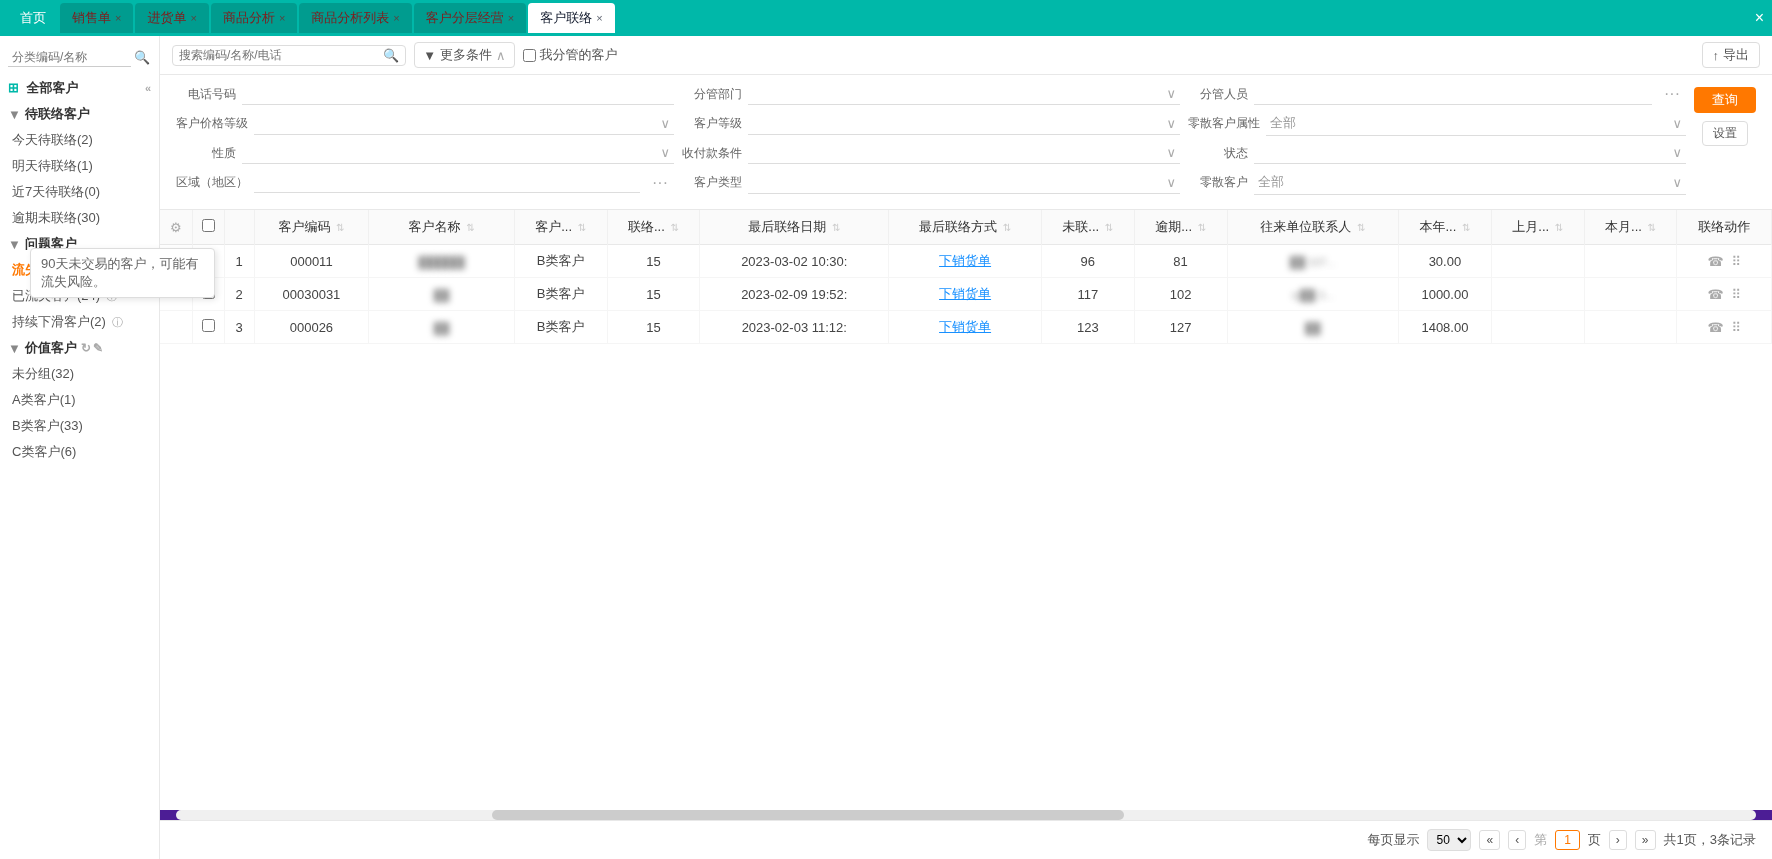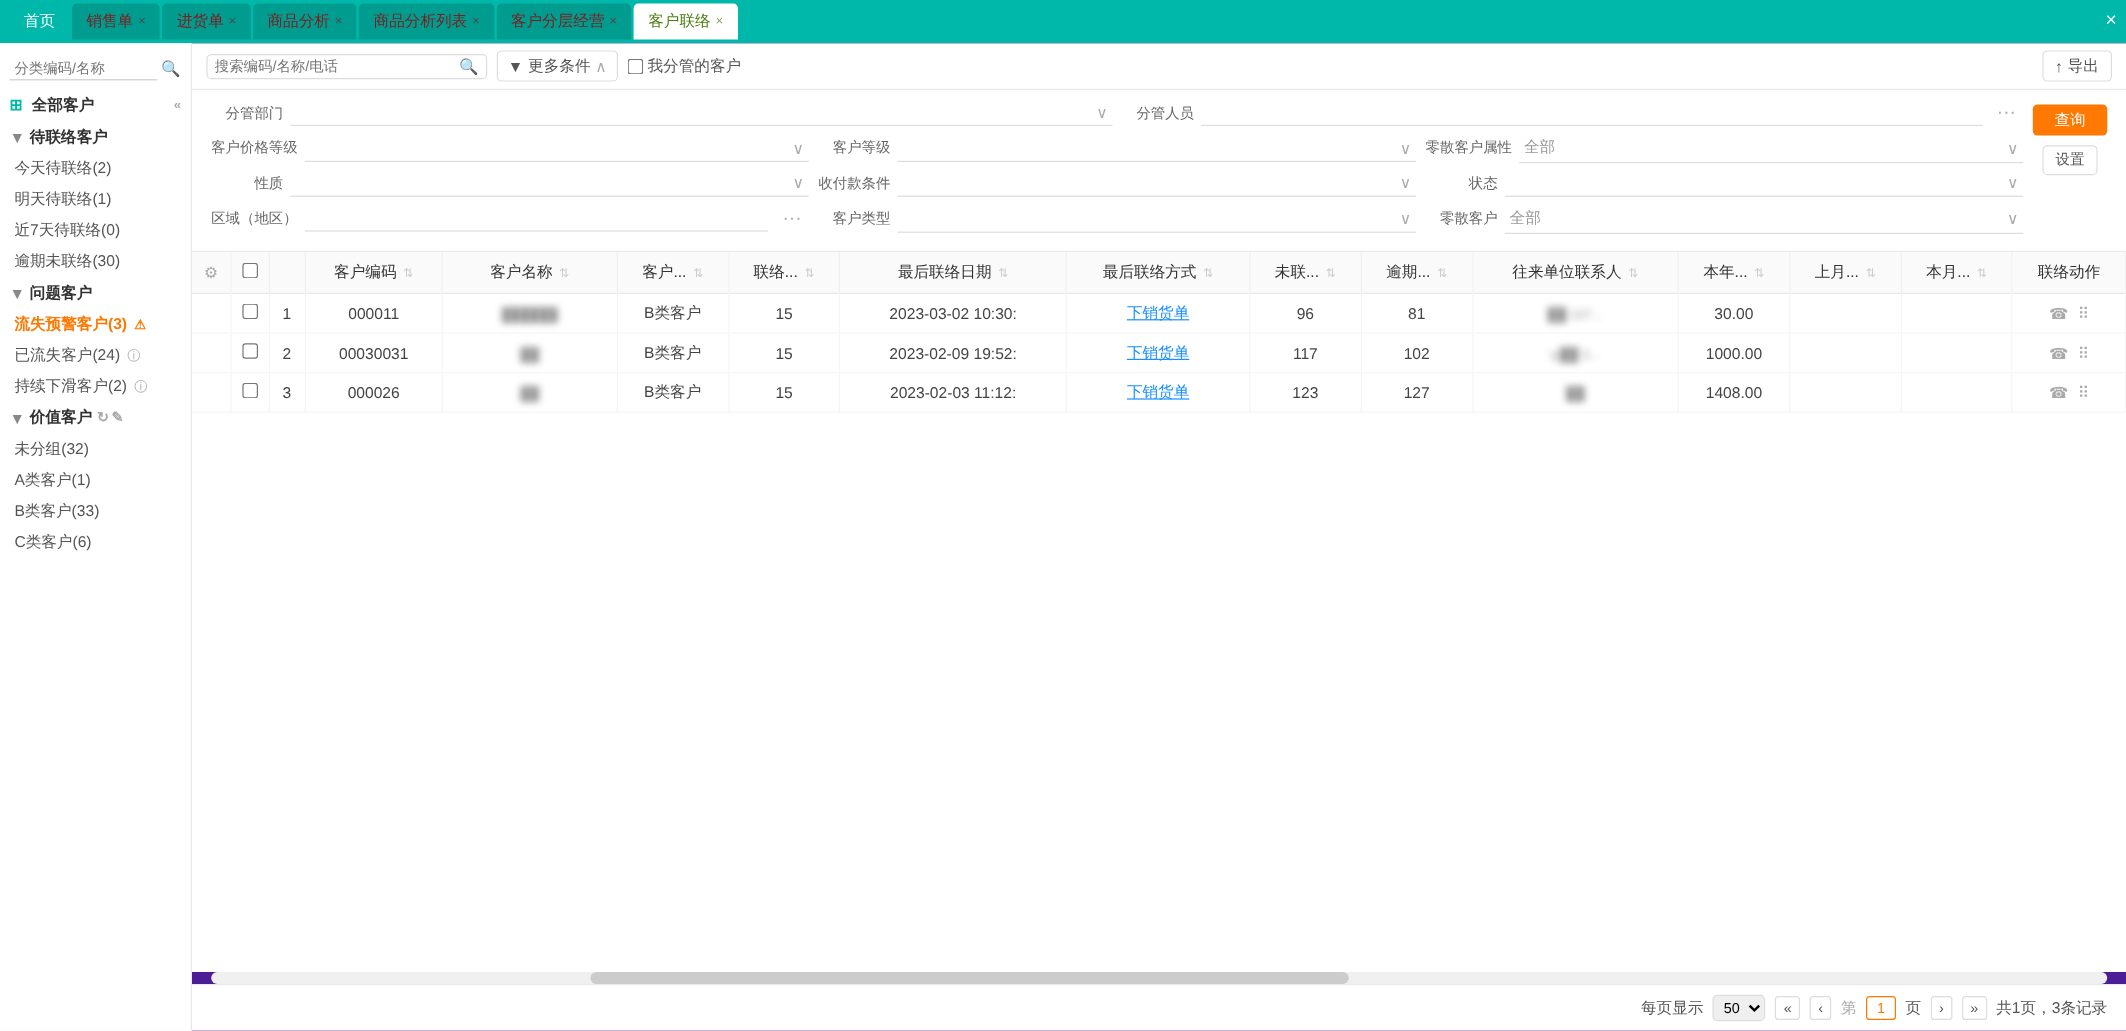--- a/index.html
+++ b/index.html
@@ -20,21 +20,21 @@
       padding: 4px 12px;
       border-radius: 4px 4px 0 0;
       cursor: pointer;
       color: #fff;
       font-size: 13px;
       white-space: nowrap;
       gap: 4px;
       height: 30px;
     }
     .nav-tab.home { background: transparent; }
-    .nav-tab.active { background: #fff; color: #4d7c0f; }
+    .nav-tab.active { background: #fff; color: #0f172a; }
     .nav-tab.inactive { background: rgba(0,0,0,0.15); color: #7f1d1d; }
     .nav-tab .close-x { font-size: 11px; cursor: pointer; opacity: 0.7; }
     .nav-close-btn {
       margin-left: auto;
       color: #fff;
       cursor: pointer;
       font-size: 16px;
     }
 
     
@@ -441,20 +441,23 @@
     <div class="sidebar-item">
       <span>A类客户(1)</span>
     </div>
     <div class="sidebar-item">
       <span>B类客户(33)</span>
     </div>
     <div class="sidebar-item">
       <span>C类客户(6)</span>
     </div>
 
+    <div class="tooltip-box">
+      <span>90天未交易的客户，可能有流失风险。</span>
+    </div>
   </div>
 
   <div class="content-area">
 
     <div class="filter-bar">
       <div class="search-input-wrap">
         <input type="text" style="width: 200px;" placeholder="搜索编码/名称/电话">
         <span style="color:#ff7800;cursor:pointer;">🔍</span>
       </div>
       <div class="filter-btn">
@@ -471,20 +474,24 @@
         <span>导出</span>
       </div>
     </div>
 
     <div class="adv-filter">
       <div style="display:flex;gap:8px;align-items:flex-start;">
         <div style="flex:1;">
 
           <div class="filter-row">
             <div class="filter-field">
+              <label>电话号码</label>
+              <input type="text" value="" style="">
+            </div>
+            <div class="filter-field">
               <label>分管部门</label>
               <div class="filter-select-wrap">
                 <span></span>
                 <span class="chevron">∨</span>
               </div>
             </div>
             <div class="filter-field">
               <label>分管人员</label>
               <input type="text" value="" style="">
               <span class="filter-more-btn">···</span>

